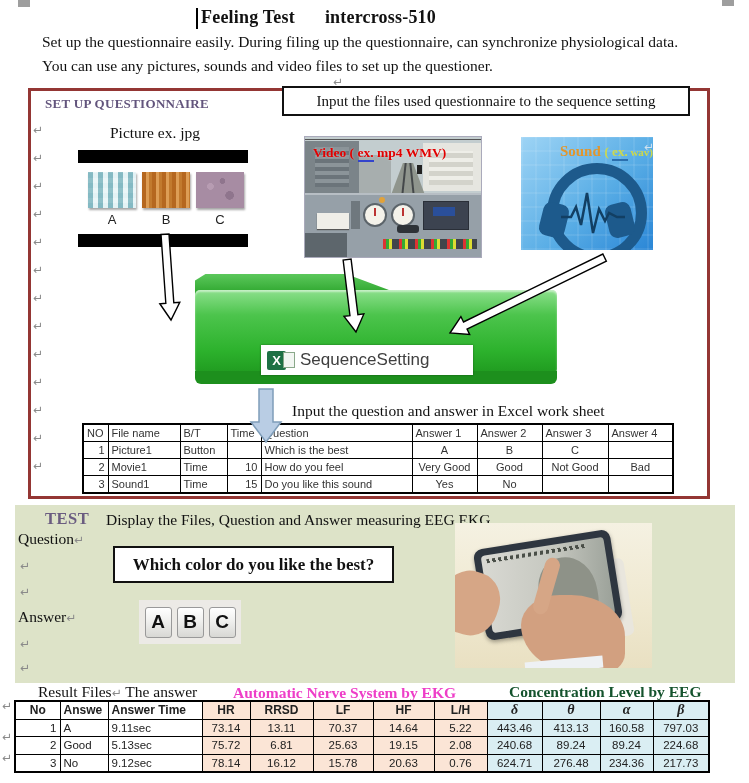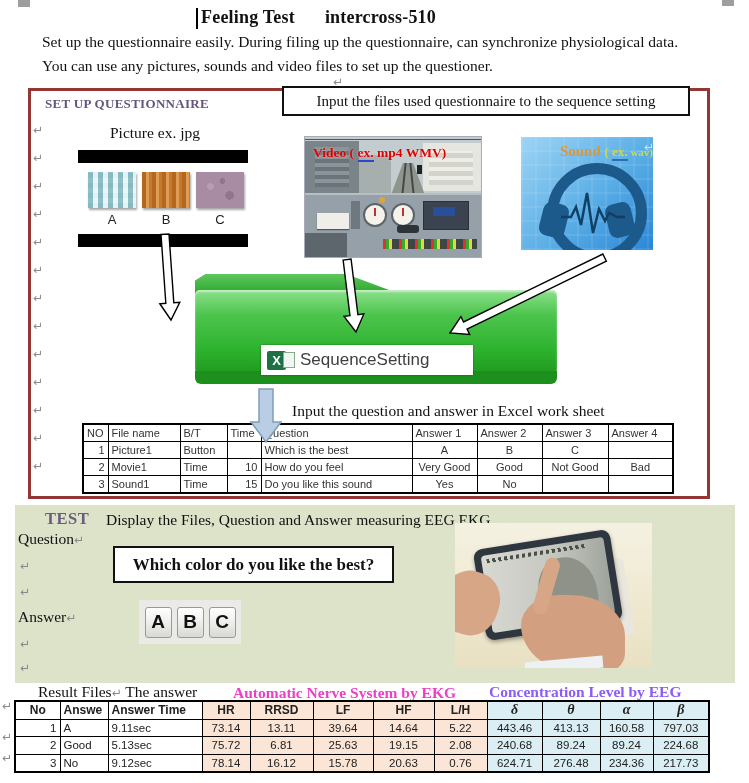--- a/index.html
+++ b/index.html
@@ -145,21 +145,21 @@
      background:repeating-linear-gradient(90deg,#4a4f48 0 3px,transparent 3px 6px);}
   .hand{position:absolute;background:#d6a686;}
   .hand-left{left:-14px;top:48px;width:58px;height:64px;border-radius:45%;transform:rotate(18deg);}
   .hand-right{left:66px;top:72px;width:104px;height:80px;border-radius:42% 58% 30% 70%;background:#d2a080;}
   .finger{left:84px;top:34px;width:15px;height:58px;border-radius:8px;transform:rotate(16deg);}
   .sleeve{position:absolute;left:70px;top:136px;width:78px;height:12px;background:#eef1f4;transform:rotate(-5deg);}
 
   
   .res-line{font-size:15.5px;white-space:nowrap;}
   .ekg-label{color:#ee3ec8;font-weight:bold;}
-  .eeg-label{color:#8b5cf6;font-weight:bold;}
+  .eeg-label{color:#14532d;font-weight:bold;margin-left:20px;}
 </style>
 </head>
 <body>
 
 <div class="page">
 
   <div class="abs corner" style="left:18px;top:0;width:12px;height:7px;"></div>
   <div class="abs corner" style="left:722px;top:0;width:12px;height:6px;"></div>
 
   <div class="abs cursor" style="left:196px;top:8px;"></div>
@@ -400,21 +400,21 @@
           <th>β</th>
         </tr>
       </thead>
       <tbody>
         <tr>
           <td>1</td>
           <td>A</td>
           <td>9.11sec</td>
           <td>73.14</td>
           <td>13.11</td>
-          <td>39.64</td>
+          <td>70.37</td>
           <td>14.64</td>
           <td>5.22</td>
           <td>443.46</td>
           <td>413.13</td>
           <td>160.58</td>
           <td>797.03</td>
         </tr>
         <tr>
           <td>2</td>
           <td>Good</td>

